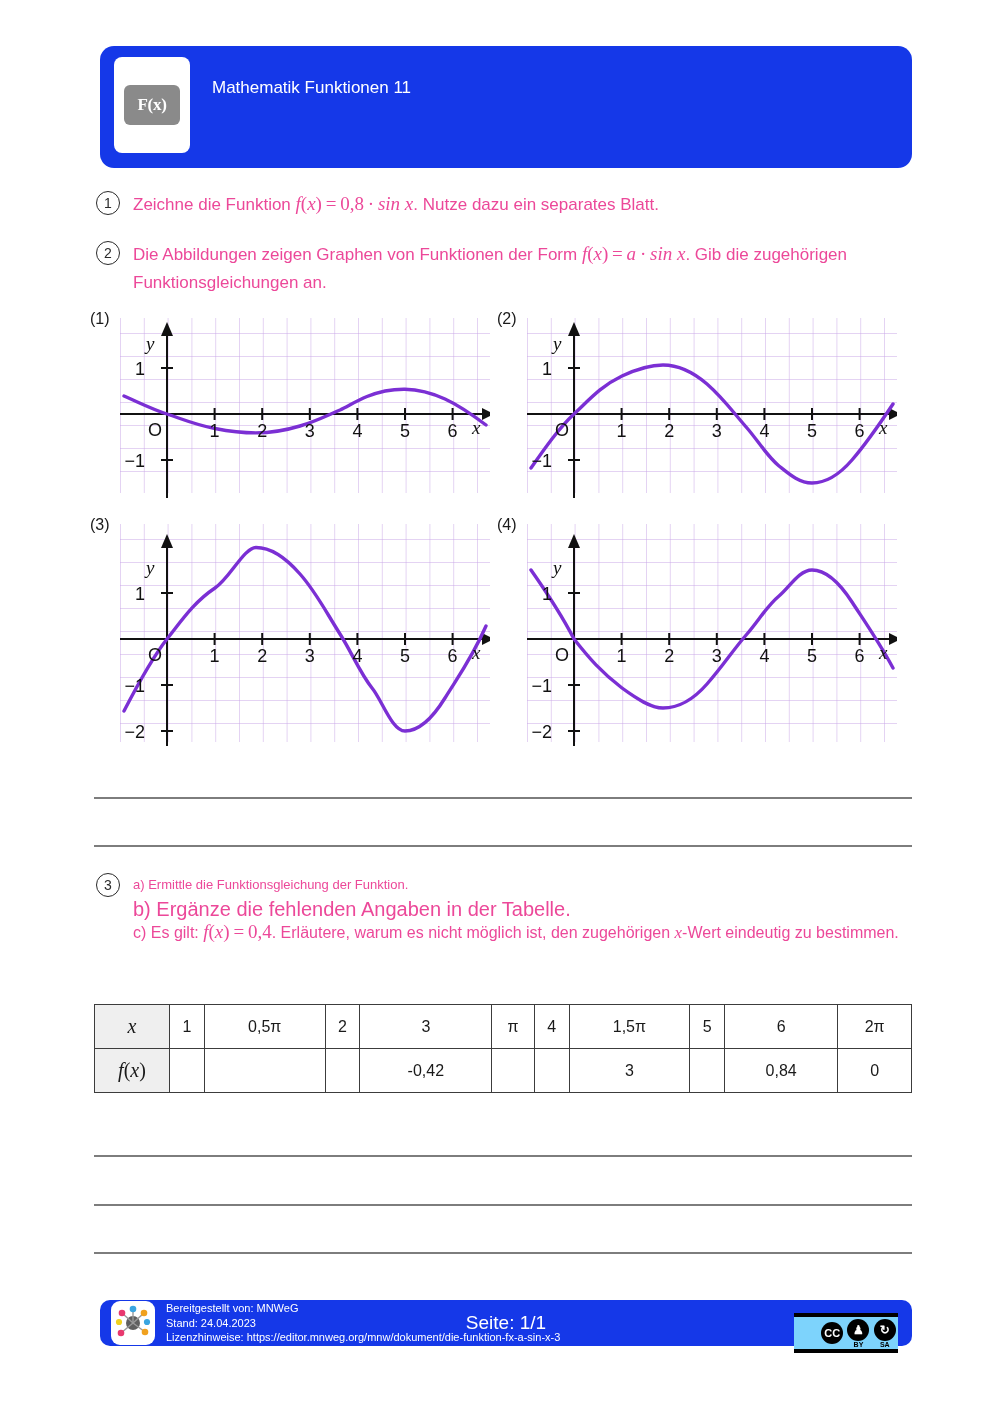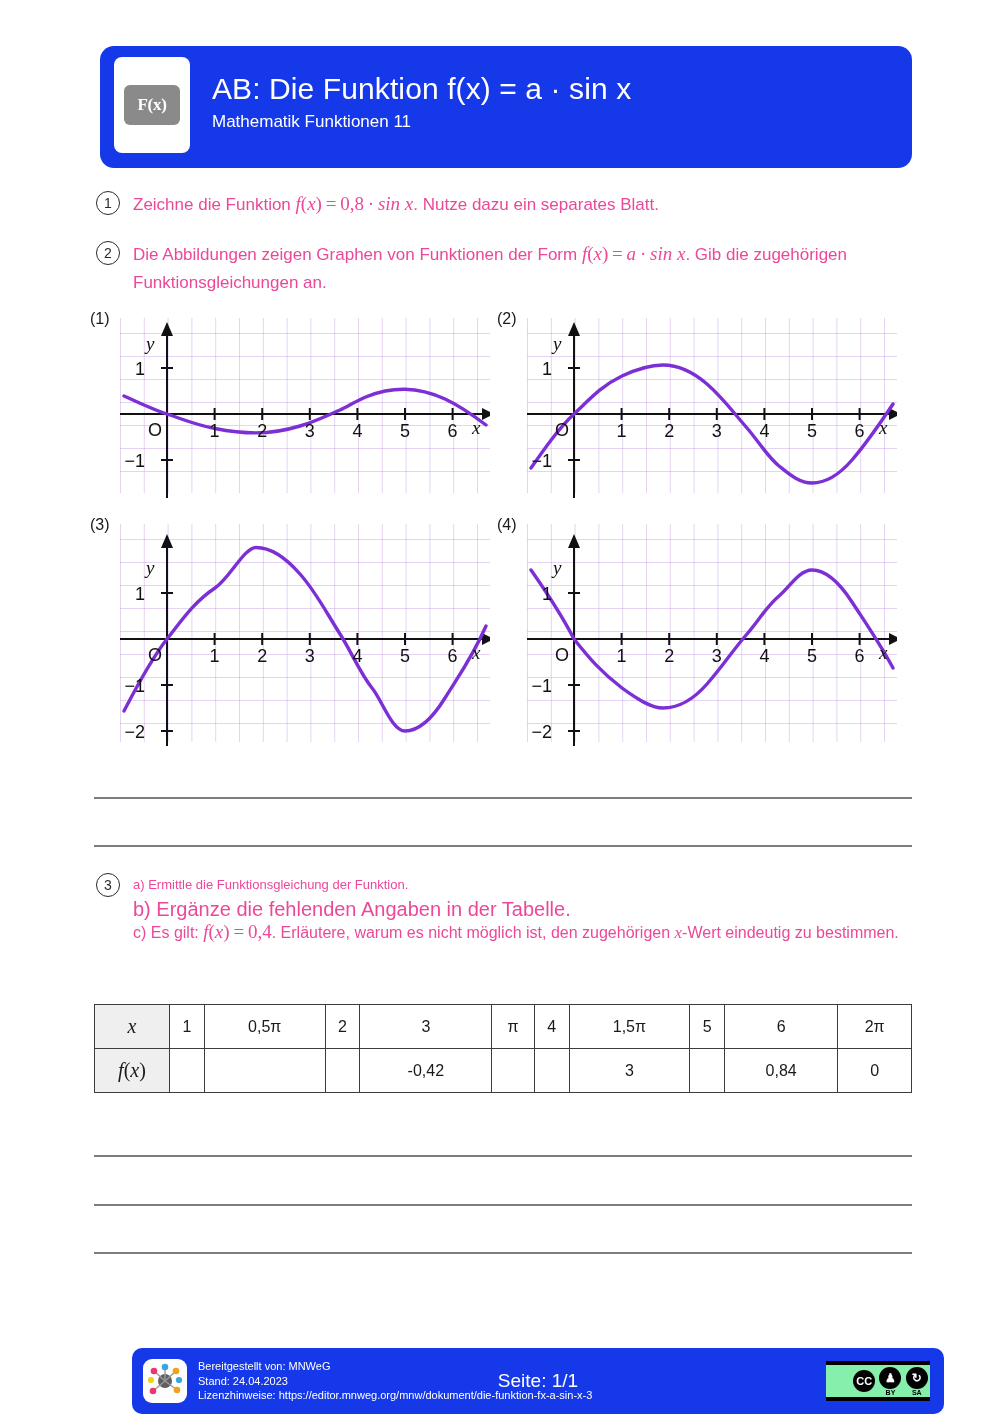--- a/index.html
+++ b/index.html
@@ -67,56 +67,55 @@
     border:1.3px solid #3c3c3c;
     height:43px;text-align:center;font-size:16px;color:#1a1a1a;
     padding:0;
   }
   .vtable td.hdr{
     background:#efefef;width:74px;
     font-family:"Liberation Serif",serif;font-style:italic;font-size:20px;
   }
   
   .footer{
-    position:absolute;left:100px;top:1348px;width:812px;height:66px;
+    position:absolute;left:100px;top:1300px;width:812px;height:46px;
     background:#1538e8;border-radius:10px;
-    display:flex;align-items:center;margin-left:32px;
+    display:flex;align-items:center;
   }
   .f-logo{
     width:44px;height:44px;margin-left:11px;background:#ffffff;border-radius:9px;
     position:relative;flex:0 0 auto;
   }
   .f-meta{margin-left:11px;color:#ffffff;font-size:11px;line-height:14.5px;}
   .f-page{
     position:absolute;left:0;right:0;text-align:center;color:#ffffff;
     font-size:19px;pointer-events:none;
   }
   .f-cc{
     position:absolute;right:14px;top:13px;width:104px;height:40px;
     background:#000000;display:flex;align-items:center;justify-content:center;
   }
   .cc-inner{
-    width:96px;height:32px;background:#86efac;display:flex;
+    width:96px;height:32px;background:#7dd3fc;display:flex;
     align-items:center;justify-content:space-around;position:relative;padding-left:25px;
   }
   .cc-circ{
     width:22px;height:22px;border-radius:50%;background:#000;color:#fff;
     display:flex;align-items:center;justify-content:center;
     font-size:12px;font-weight:bold;font-family:"Liberation Sans",sans-serif;
   }
 </style>
 </head>
 <body>
 
 <div class="header">
   <div class="header-badge">
     <div class="fx-chip">F(x)</div>
   </div>
   <div class="header-text">
-    <div class="header-title">AB: Die Funktion f(x) = a · sin x</div>
     <div class="header-sub">Mathematik Funktionen  11</div>
   </div>
 </div>
 
 <div class="task" style="left:96px;top:190px;width:820px;">
   <div class="tasknum">1</div>
   <div class="tasktext">
     <span>Zeichne die Funktion </span><span class="mathu"><span class="mathi">f</span>(<span class="mathi">x</span>) = 0,8 · <span class="mathi">sin&nbsp;x</span></span><span>. Nutze dazu ein separates Blatt.</span>
   </div>
 </div>

